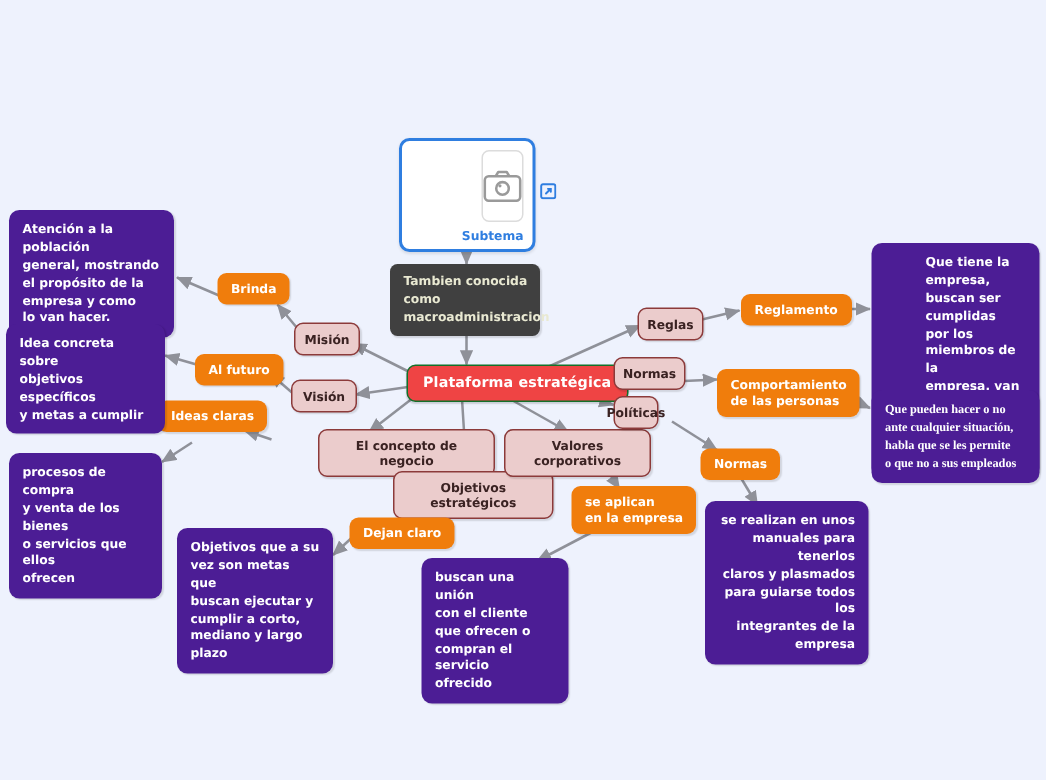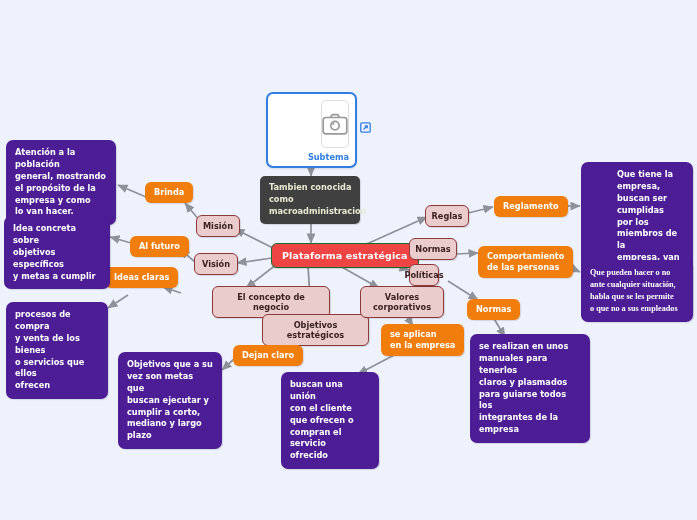--- a/index.html
+++ b/index.html
@@ -222,21 +222,21 @@
   <div class="node n-root" style="left:271px; top:243px;">Plataforma estratégica</div>
 
   <div class="node n-pink" style="left:196px; top:215px; width:44px;">Misión</div>
 
   <div class="node n-pink" style="left:194px; top:253px; width:44px;">Visión</div>
 
   <div class="node n-pink" style="left:176px; top:286px; width:118px;margin-left:36px;">El concepto de negocio</div>
 
   <div class="node n-pink" style="left:262px; top:314px; width:107px;">Objetivos estratégicos</div>
 
-  <div class="node n-pink" style="left:360px; top:286px; width:84px;">Valores corporativos</div>
+  <div class="node n-pink" style="left:336px; top:286px; width:98px;">Valores corporativos</div>
 
   <div class="node n-pink" style="left:425px; top:205px; width:44px;">Reglas</div>
 
   <div class="node n-pink" style="left:409px; top:238px; width:48px;">Normas</div>
 
   <div class="node n-pink" style="left:409px; top:264px; width:30px;">Políticas</div>
 
   <div class="node n-orange" style="left:145px; top:182px;text-align:right;">Brinda</div>
 
   <div class="node n-orange" style="left:130px; top:236px;">Al futuro</div>
@@ -287,19 +287,19 @@
  por los miembros de la
 empresa, van por orden
 de prioridad e identifican
  cada punto</div>
 
   <div class="node n-teal" style="left:581px; top:260px; width:112px;font-family:Liberation Serif, serif;">Que pueden hacer o no
 ante cualquier situación,
  habla que se les permite
 o que no a sus empleados</div>
 
-  <div class="node n-teal" style="left:470px; top:334px; width:120px;">se realizan en unos
+  <div class="node n-teal" style="left:470px; top:334px; width:109px;text-align:right;">se realizan en unos
 manuales para tenerlos
 claros y plasmados
  para guiarse todos los
  integrantes de la empresa</div>
 
 </div>
 
 </body></html>

